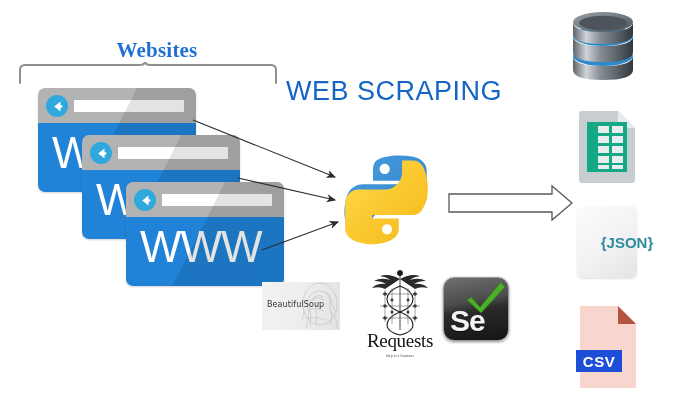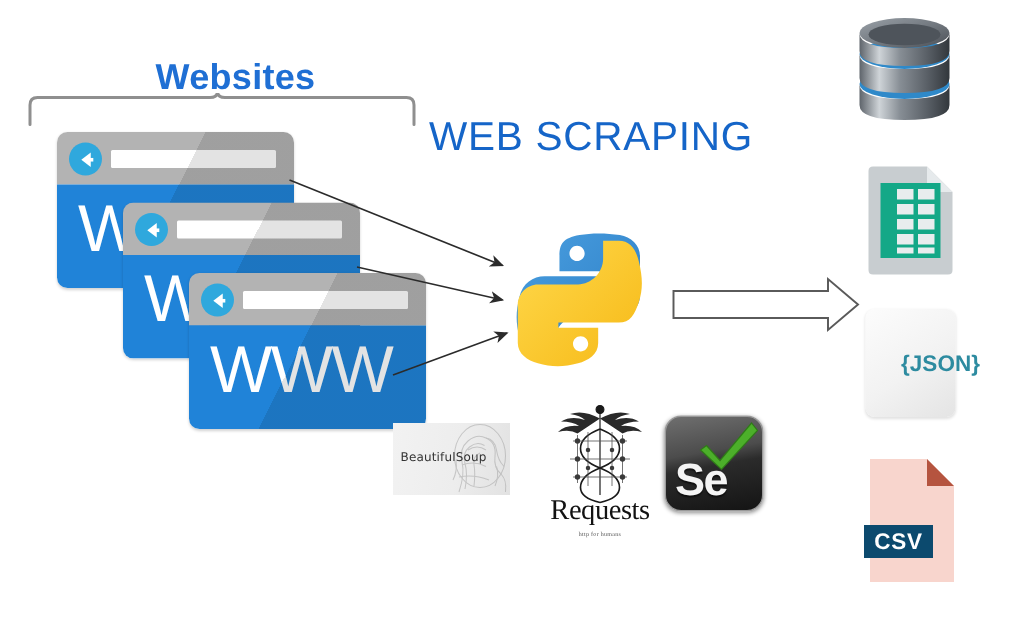--- a/index.html
+++ b/index.html
@@ -18,22 +18,22 @@
     overflow: hidden;
   }
 
   
   #websites-label {
     position: absolute;
     left: 92px;
     top: 38px;
     width: 130px;
     text-align: center;
-    font-family: Liberation Sans, sans-serif;
-    font-size: 24px;
+    font-family: Liberation Serif, serif;
+    font-size: 21px;
     font-weight: bold;
     color: #1f6fd4;
     letter-spacing: 0.2px;
   }
   #websites-bracket {
     position: absolute;
     left: 18px;
     top: 62px;
     width: 260px;
     height: 22px;
@@ -239,21 +239,21 @@
     letter-spacing: 0px;
     margin-left: 40px;
   }
   #csv-icon     { position: absolute; left: 574px; top: 306px; width: 66px; height: 82px; }
   #csv-icon .csv-text {
     position: absolute;
     left: 2px;
     top: 44px;
     width: 46px;
     height: 22px;
-    background: #0c4a6e;
+    background: #1d4ed8;
     color: #ffffff;
     font-family: "Liberation Sans", sans-serif;
     font-size: 15px;
     font-weight: bold;
     letter-spacing: 0.5px;
     display: flex;
     align-items: center;
     justify-content: center;
   }
 </style>

